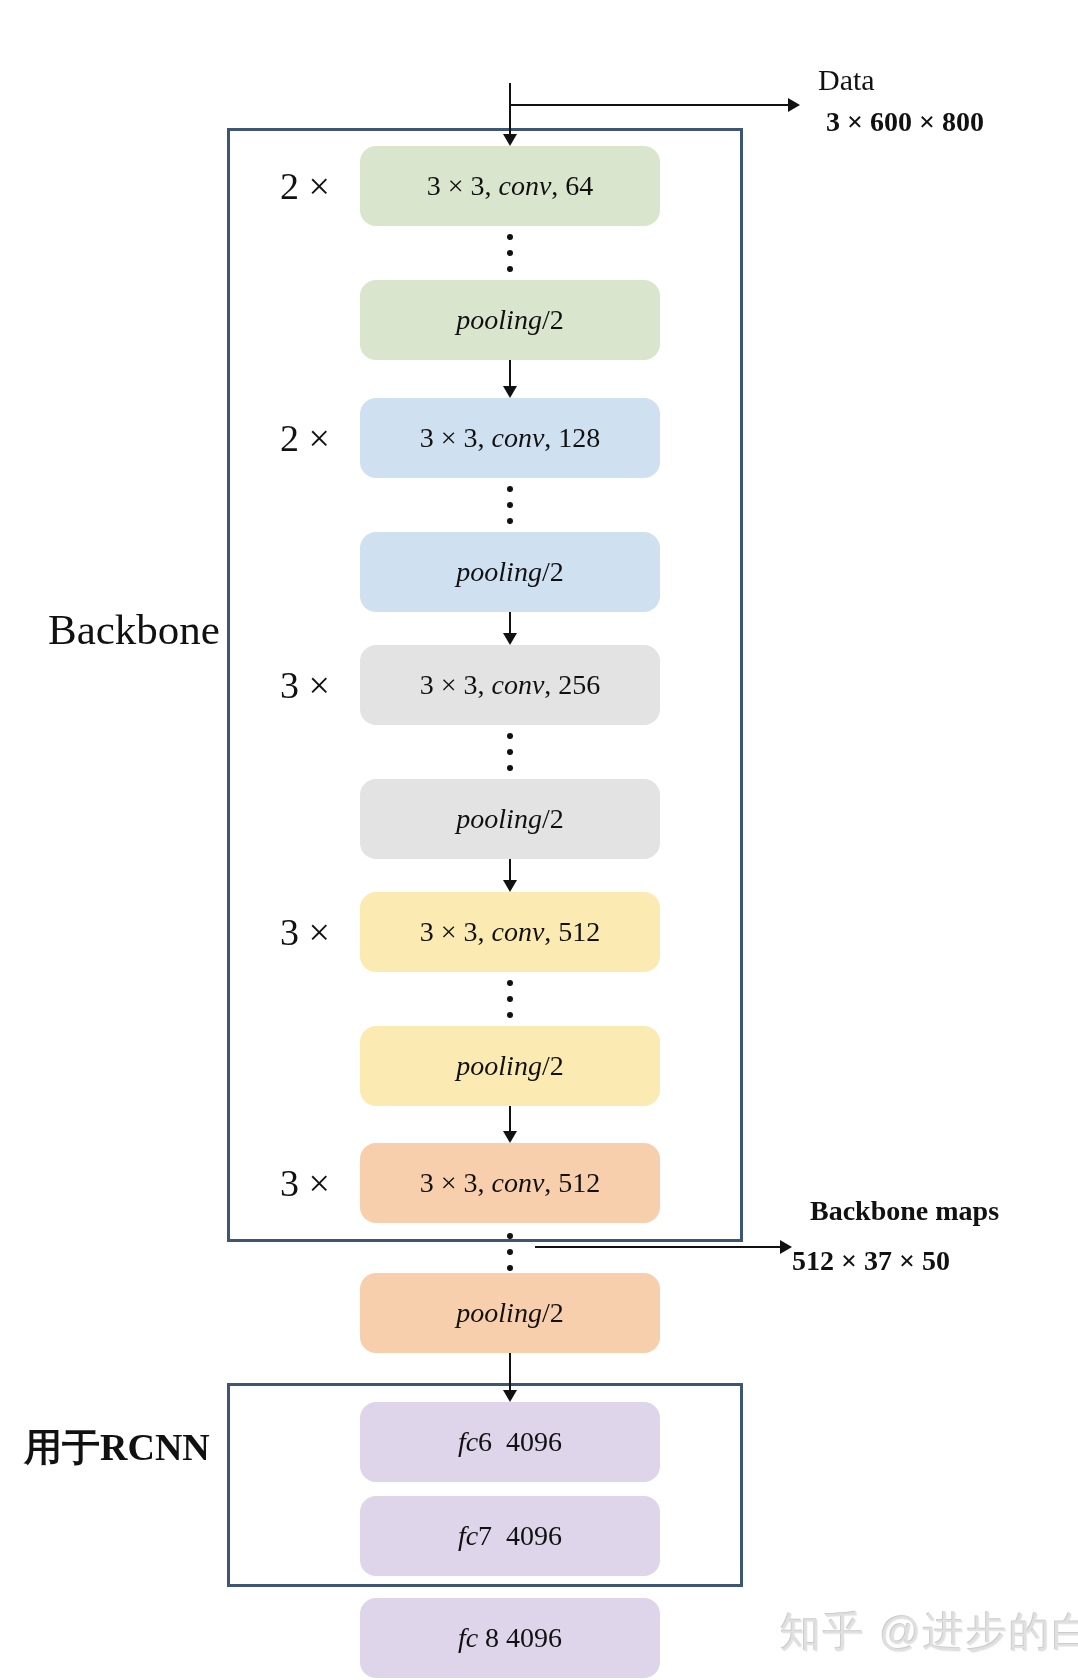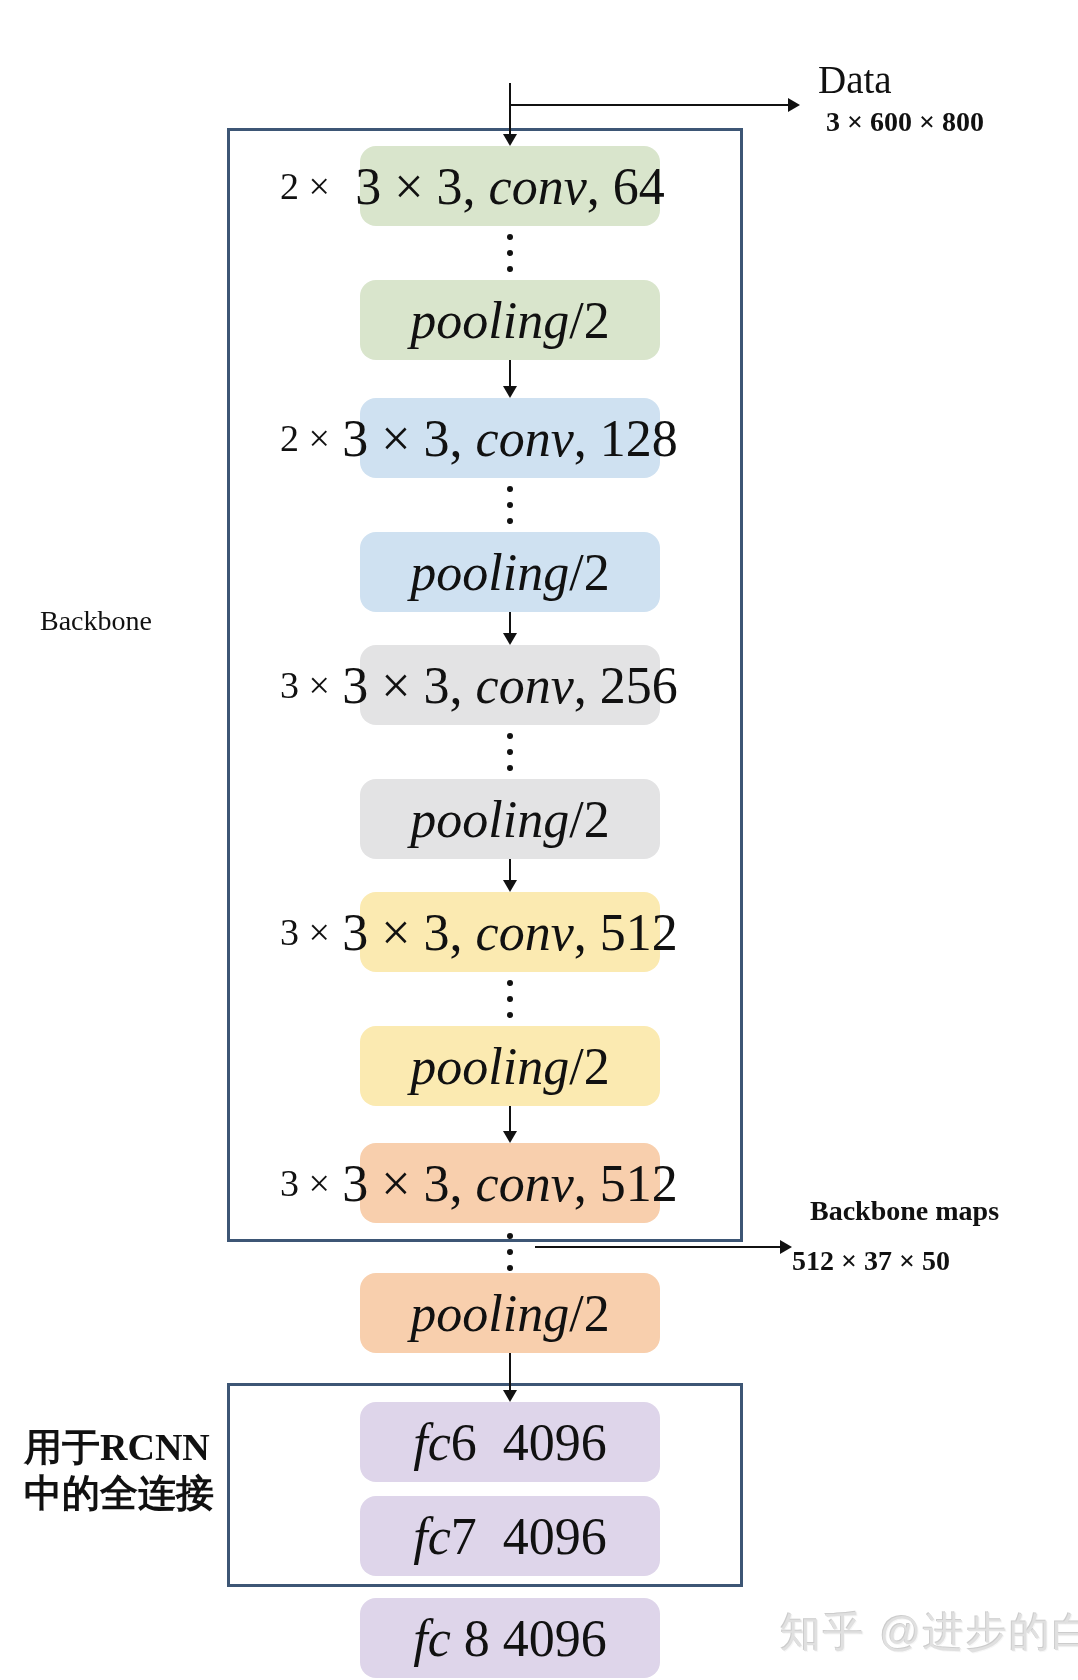--- a/index.html
+++ b/index.html
@@ -16,40 +16,40 @@
     font-size:38px;box-sizing:border-box;
   }
   
   .obox{border:3px solid #3d5675;background:transparent;box-sizing:border-box;}
   .backbone-box{left:227px;top:128px;width:516px;height:1114px;}
   .fc-box{left:227px;top:1383px;width:516px;height:204px;}
   
   .block{
     position:absolute;left:360px;width:300px;height:80px;border-radius:16px;
     display:flex;align-items:center;justify-content:center;
-    font-size:52px;white-space:pre;
+    font-size:28px;white-space:pre;
   }
   .it{font-style:italic;}
   .mult{
     position:absolute;left:230px;width:100px;text-align:right;
     font-size:38px;line-height:48px;white-space:pre;
   }
   
   .varrow{position:absolute;left:503px;width:14px;display:flex;flex-direction:column;align-items:center;}
   .vline{width:2px;flex:1;background:#111;}
   .vhead{width:0;height:0;border-left:7px solid transparent;border-right:7px solid transparent;border-top:12px solid #111;}
   .harrow{position:absolute;height:14px;display:flex;flex-direction:row;align-items:center;}
   .hline{height:2px;flex:1;background:#111;}
   .hhead{width:0;height:0;border-top:7px solid transparent;border-bottom:7px solid transparent;border-left:12px solid #111;}
   .dots{position:absolute;left:507px;display:flex;flex-direction:column;gap:10px;}
   .dot{width:6px;height:6px;border-radius:50%;background:#111;}
   
-  .ann-title{font-size:39px;line-height:46px;white-space:pre;}
+  .ann-title{font-size:30px;line-height:46px;white-space:pre;}
   .ann-dims{font-size:28px;line-height:46px;white-space:pre;font-weight:bold;}
-  .backbone-label{left:40px;top:605px;font-size:28px;}
+  .backbone-label{left:48px;top:605px;font-size:43px;}
   .fc-note{left:24px;top:1424px;font-size:38px;line-height:46px;font-weight:bold;}
   .watermark{
     left:780px;top:1605px;font-size:41px;color:#e0e0e0;letter-spacing:2px;
     font-family:"Liberation Sans","DejaVu Sans",sans-serif;
     text-shadow:-1px -1px 0 #cccccc,1px 1px 0 #f7f7f7;white-space:pre;
   }
 </style>
 </head>
 <body>
 
@@ -62,21 +62,20 @@
   <div class="abs ann-title" style="left:818px;top:57px;">Data</div>
   <div class="abs ann-dims" style="left:826px;top:99px;">3 × 600 × 800</div>
 
   <div class="abs ann-dims" style="left:810px;top:1188px;">Backbone maps</div>
   <div class="abs ann-dims" style="left:792px;top:1238px;">512 × 37 × 50</div>
 
   <div class="abs obox fc-box" style="border-color: rgb(61, 86, 117);"></div>
 
   <div class="abs fc-note">
     <div>用于RCNN</div>
-    <div>中的全连接</div>
   </div>
 
   <div id="stages">
       <div class="block" style="top: 146px; background: rgb(217, 229, 204);"><span>3 × 3, </span><span class="it">conv</span><span>, 64</span></div>
       <div class="mult" style="top: 162px;">2 ×</div>
       <div class="block" style="top: 280px; background: rgb(217, 229, 204);"><span class="it">pooling</span><span>/2</span></div>
       <div class="block" style="top: 398px; background: rgb(207, 225, 241);"><span>3 × 3, </span><span class="it">conv</span><span>, 128</span></div>
       <div class="mult" style="top: 414px;">2 ×</div>
       <div class="block" style="top: 532px; background: rgb(207, 225, 241);"><span class="it">pooling</span><span>/2</span></div>
       <div class="block" style="top: 645px; background: rgb(227, 227, 228);"><span>3 × 3, </span><span class="it">conv</span><span>, 256</span></div>

